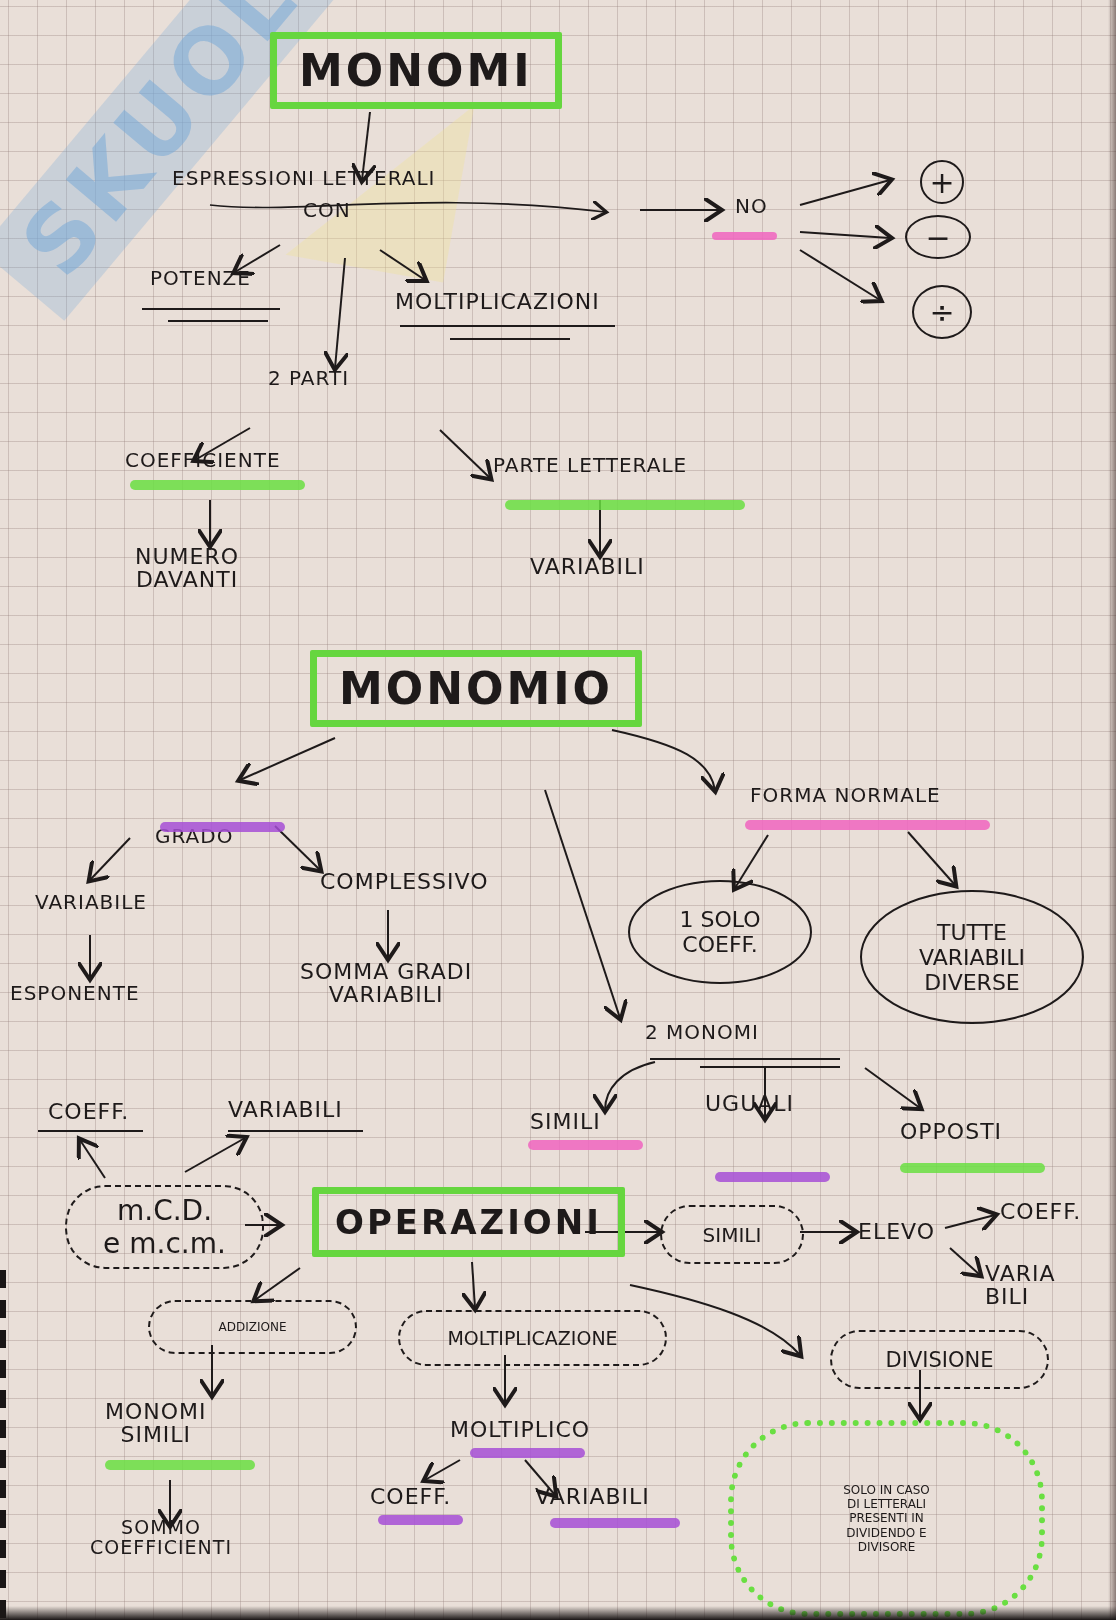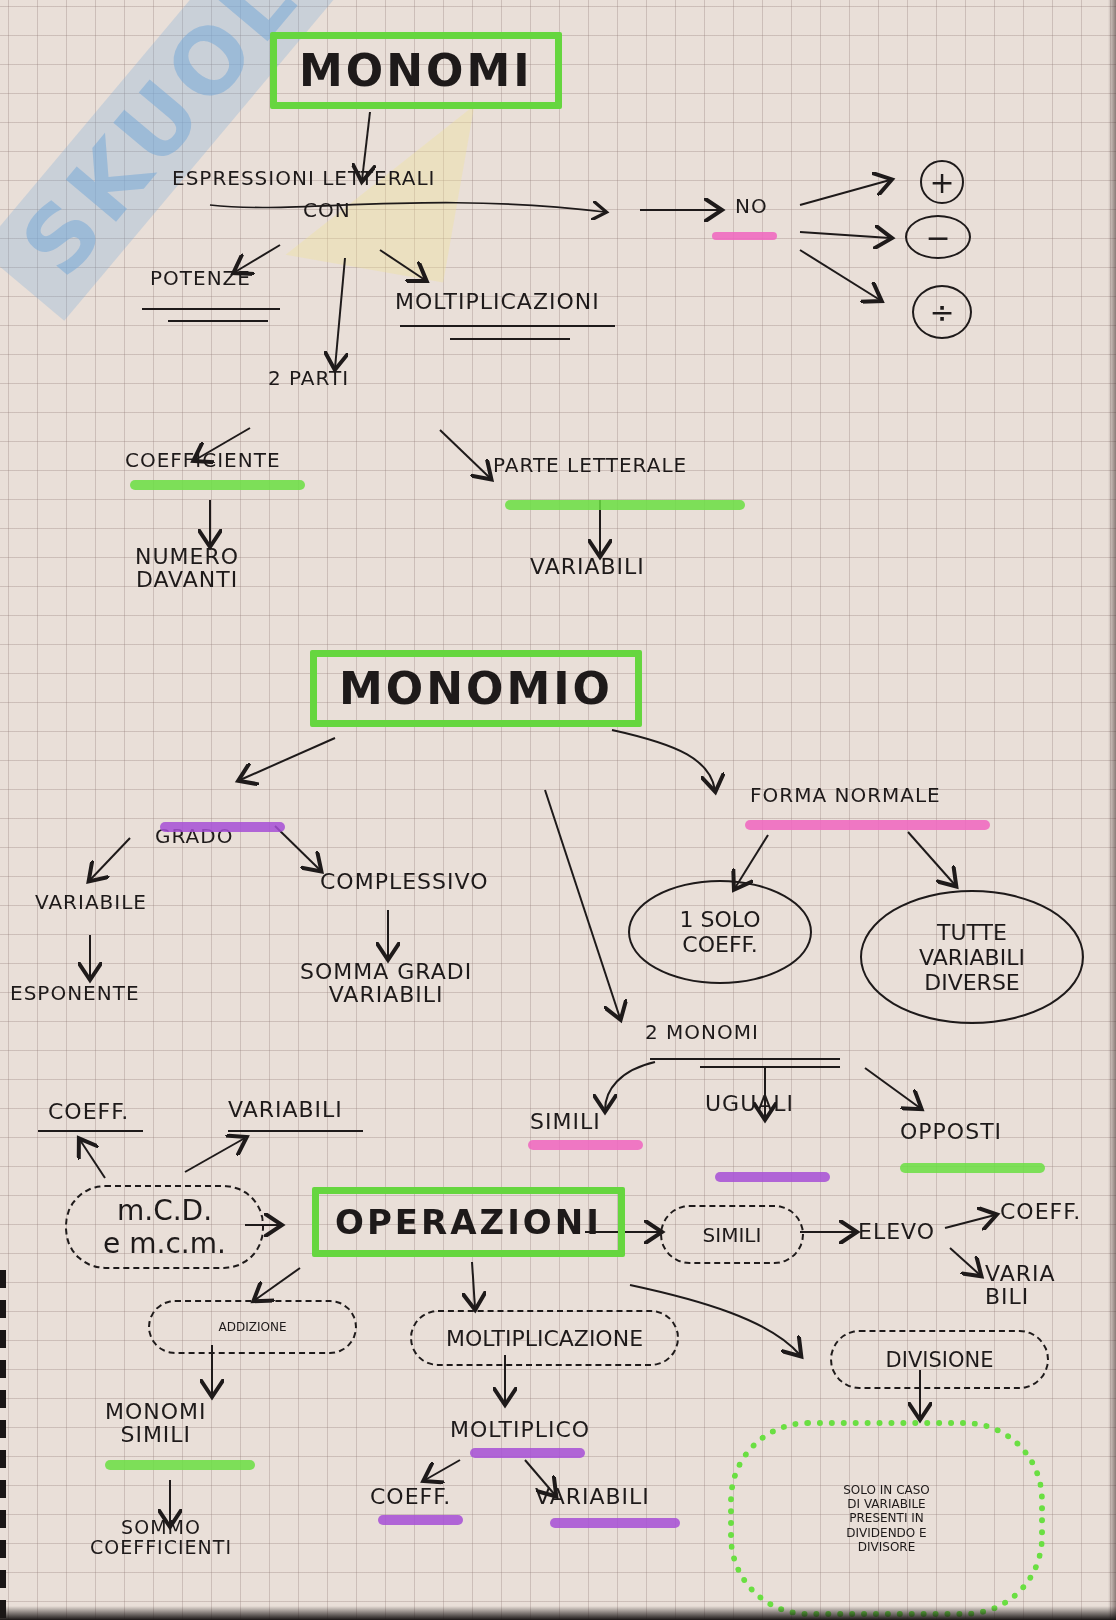--- a/index.html
+++ b/index.html
@@ -184,33 +184,33 @@
 <div class="cloud" style="left:660px; top:1205px; width:140px; height:55px; font-size:20px;">SIMILI</div>
 <div class="t small" style="left:858px; top:1220px;">ELEVO</div>
 <div class="t small" style="left:1000px; top:1200px;">COEFF.</div>
 <div class="t small" style="left:985px; top:1262px; white-space:normal; width:80px; word-break:break-all;">VARIABILI</div>
 
 <div class="cloud" style="left:148px; top:1300px; width:205px; height:50px; font-size:12px;">ADDIZIONE</div>
 <div class="t small ml" style="left:105px; top:1400px;"><span>MONOMI</span><br><span>SIMILI</span></div>
 <div class="hl green" style="left:105px; top:1460px; width:150px;"></div>
 <div class="t small ml" style="left:90px; top:1518px; font-size:19px;"><span>SOMMO</span><br><span>COEFFICIENTI</span></div>
 
-<div class="cloud" style="left:410px; top:1310px; width:265px; height:52px; font-size:22px;">MOLTIPLICAZIONE</div>
+<div class="cloud" style="left:398px; top:1310px; width:265px; height:52px; font-size:19px;">MOLTIPLICAZIONE</div>
 <div class="t small" style="left:450px; top:1418px;">MOLTIPLICO</div>
 <div class="hl purple" style="left:470px; top:1448px; width:115px;"></div>
 <div class="t small" style="left:370px; top:1485px;">COEFF.</div>
 <div class="hl purple" style="left:378px; top:1515px; width:85px;"></div>
 <div class="t small" style="left:535px; top:1485px;">VARIABILI</div>
 <div class="hl purple" style="left:550px; top:1518px; width:130px;"></div>
 
 <div class="cloud" style="left:830px; top:1330px; width:215px; height:55px; font-size:21px;">DIVISIONE</div>
 <div class="cloud green" style="left:728px; top:1420px; width:305px; height:185px; font-size:12px;">
   <div style="line-height:1.2;">
     <span>SOLO IN CASO</span><br>
-    <span>DI VARIABILE</span><br>
+    <span>DI LETTERALI</span><br>
     <span>PRESENTI IN</span><br>
     <span>DIVIDENDO E</span><br>
     <span>DIVISORE</span>
   </div>
 </div>
 
 <div class="edge-left"></div>
 <div class="edge-right"></div>
 <div class="edge-bottom"></div>
 

